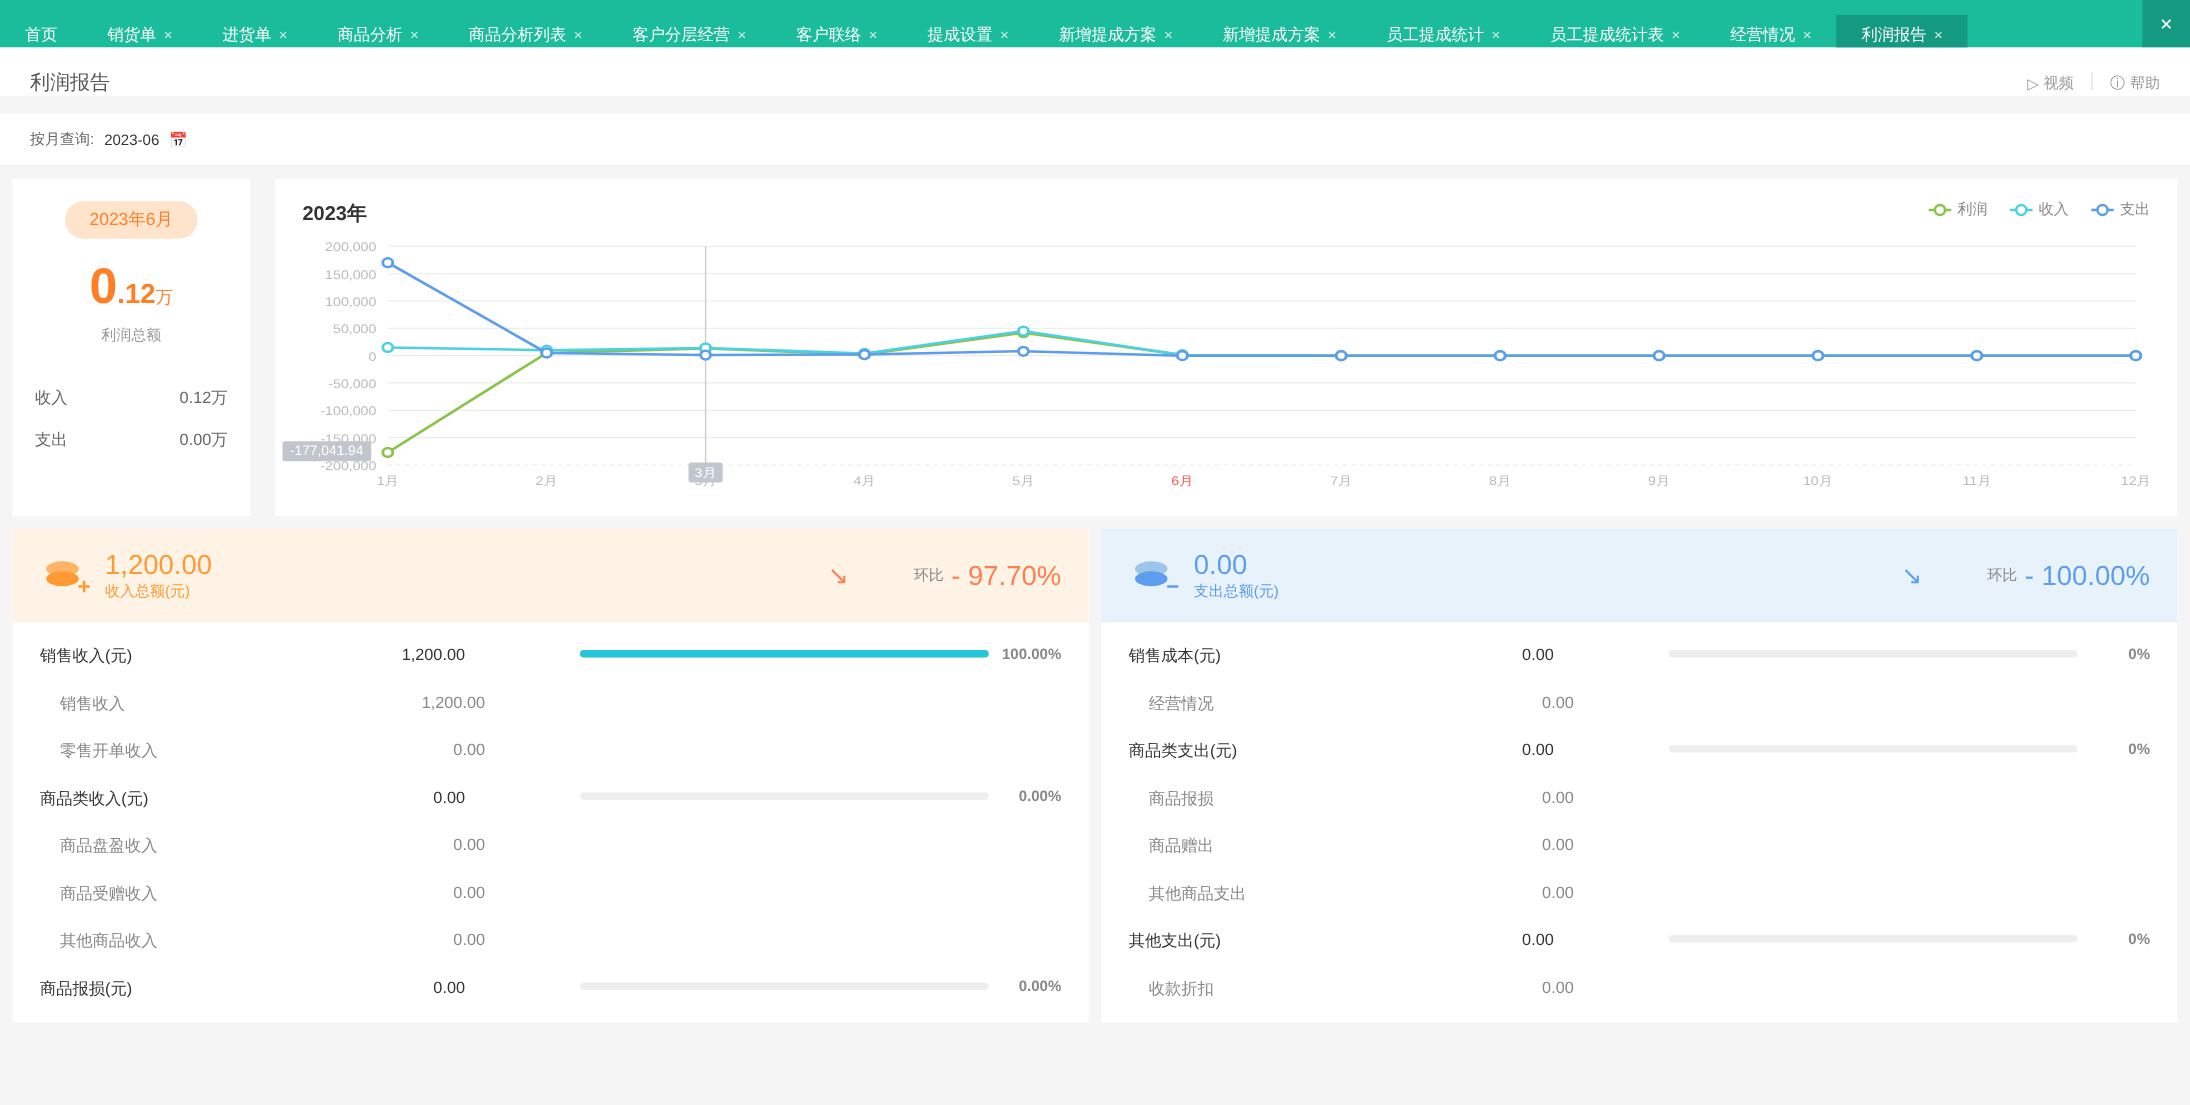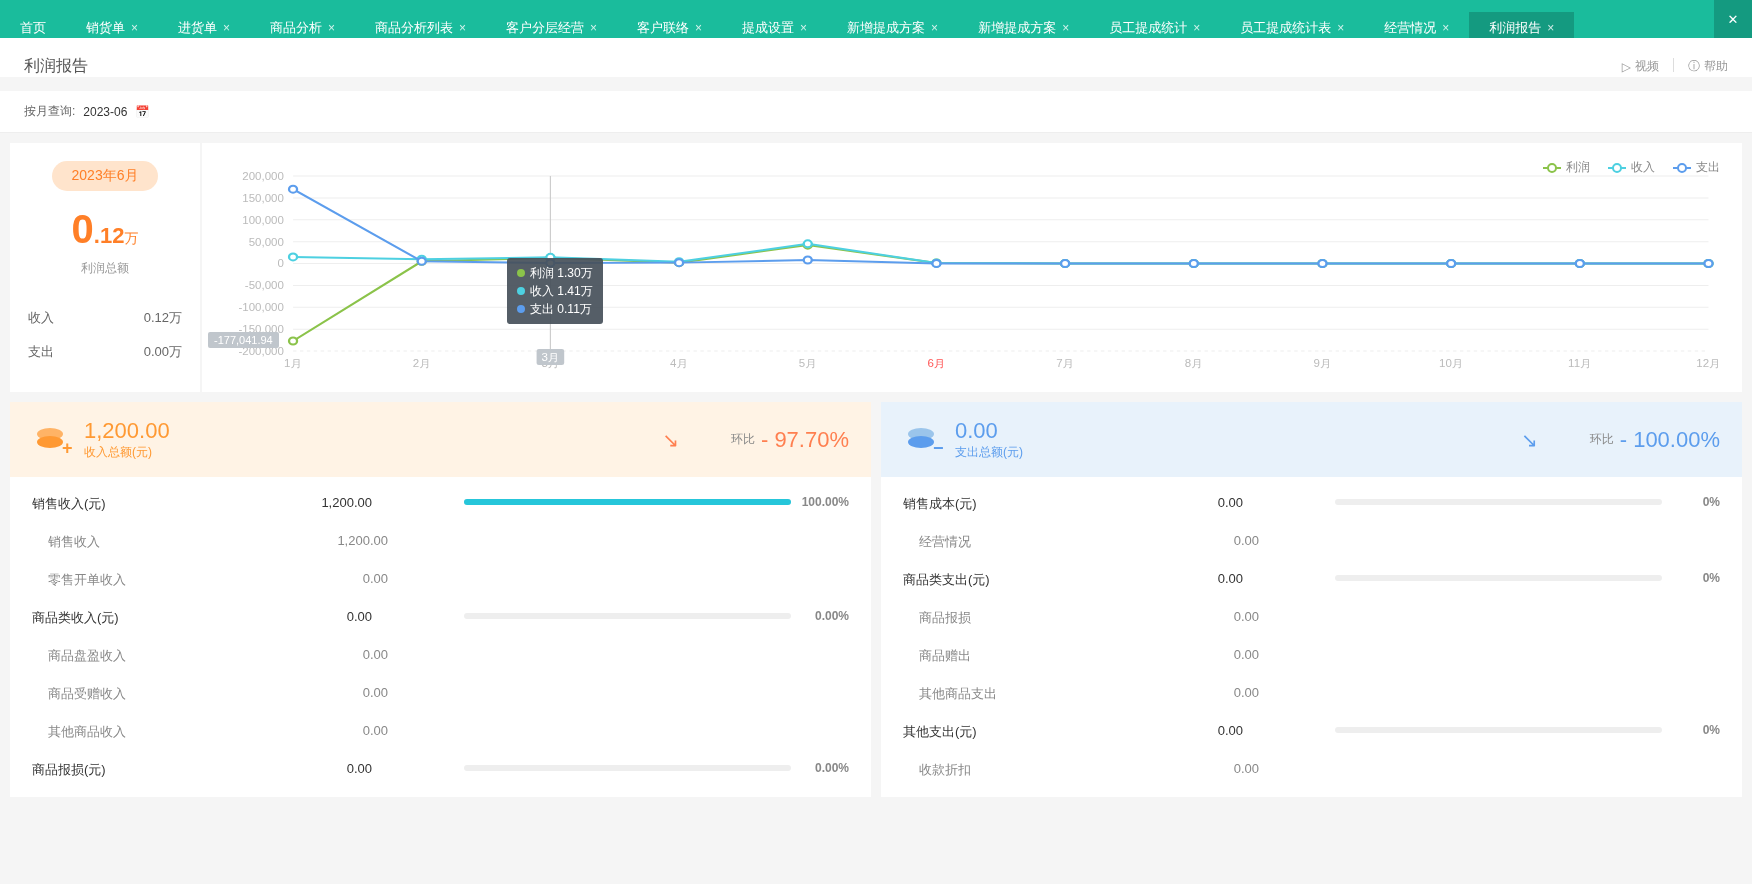--- a/index.html
+++ b/index.html
@@ -24,21 +24,21 @@
 .sub-tab { padding: 8px 4px; margin-right: 18px; cursor: pointer; font-size: 13px; color: #666; }
 .sub-tab.active { color: #ff7f27; border-bottom: 2px solid #ff7f27; font-weight: 500; }
 .sub-sep { color: #ccc; align-self: center; margin-right: 18px; }
 
 
 .filter-row { background: #fff; padding: 12px 24px; font-size: 12px; color: #666; display: flex; align-items: center; gap: 8px; border-bottom: 1px solid #eee; }
 .filter-date { color: #333; }
 .cal-icon { color: #ff7f27; }
 
 
-.content { display: flex; gap: 2px; padding: 10px; }
+.content { display: flex; gap: 20px; padding: 10px; }
 
 
 .summary-card { width: 190px; background: #fff; padding: 18px; text-align: center; }
 .month-badge { display: inline-block; background: #ffe4cc; color: #ff7f27; padding: 6px 20px; border-radius: 18px; font-size: 14px; margin-bottom: 16px; }
 .profit-big { color: #ff7f27; font-weight: bold; }
 .profit-int { font-size: 40px; }
 .profit-dec { font-size: 22px; }
 .profit-unit { font-size: 14px; font-weight: normal; }
 .profit-label { color: #999; font-size: 12px; margin-top: 8px; margin-bottom: 24px; }
 .summary-row { display: flex; justify-content: space-between; padding: 8px 0; color: #666; font-size: 13px; }
@@ -144,20 +144,21 @@
       <span>收入</span>
       <span>0.12万</span>
     </div>
     <div class="summary-row">
       <span>支出</span>
       <span>0.00万</span>
     </div>
   </div>
 
   <div class="chart-card">
+    <div class="chart-title">2023年</div>
     <div class="chart-legend">
       <div class="legend-item">
           <span class="legend-dot lg-green"></span>
           <span>利润</span>
         </div>
       <div class="legend-item">
           <span class="legend-dot lg-cyan"></span>
           <span>收入</span>
         </div>
       <div class="legend-item">
@@ -233,34 +234,20 @@
         <circle cx="507.27272727272725" cy="89" r="3.5" fill="#fff" stroke="#5c9ded" stroke-width="2"></circle>
         <circle cx="619.0909090909091" cy="92.5" r="3.5" fill="#fff" stroke="#5c9ded" stroke-width="2"></circle>
         <circle cx="730.9090909090909" cy="92.5" r="3.5" fill="#fff" stroke="#5c9ded" stroke-width="2"></circle>
         <circle cx="842.7272727272727" cy="92.5" r="3.5" fill="#fff" stroke="#5c9ded" stroke-width="2"></circle>
         <circle cx="954.5454545454545" cy="92.5" r="3.5" fill="#fff" stroke="#5c9ded" stroke-width="2"></circle>
         <circle cx="1066.3636363636365" cy="92.5" r="3.5" fill="#fff" stroke="#5c9ded" stroke-width="2"></circle>
         <circle cx="1178.1818181818182" cy="92.5" r="3.5" fill="#fff" stroke="#5c9ded" stroke-width="2"></circle>
         <circle cx="1290" cy="92.5" r="3.5" fill="#fff" stroke="#5c9ded" stroke-width="2"></circle>
       </svg>
     <div class="chart-badge">-177,041.94</div>
-    <div class="chart-tooltip">
-      <div class="tt-row">
-          <span class="tt-dot" style="background:#8bc34a"></span>
-          <span>利润 1.30万</span>
-        </div>
-      <div class="tt-row">
-          <span class="tt-dot" style="background:#4dd0e1"></span>
-          <span>收入 1.41万</span>
-        </div>
-      <div class="tt-row">
-          <span class="tt-dot" style="background:#5c9ded"></span>
-          <span>支出 0.11万</span>
-        </div>
-    </div>
   </div>
 </div>
 
 <div class="panels">
   <div class="panel">
     <div class="panel-header income">
       <div class="ph-left">
         <div class="ph-icon">
           <svg width="40" height="40" viewBox="0 0 40 40">
               <ellipse cx="18" cy="14" rx="13" ry="6" fill="#ffb366"></ellipse>

